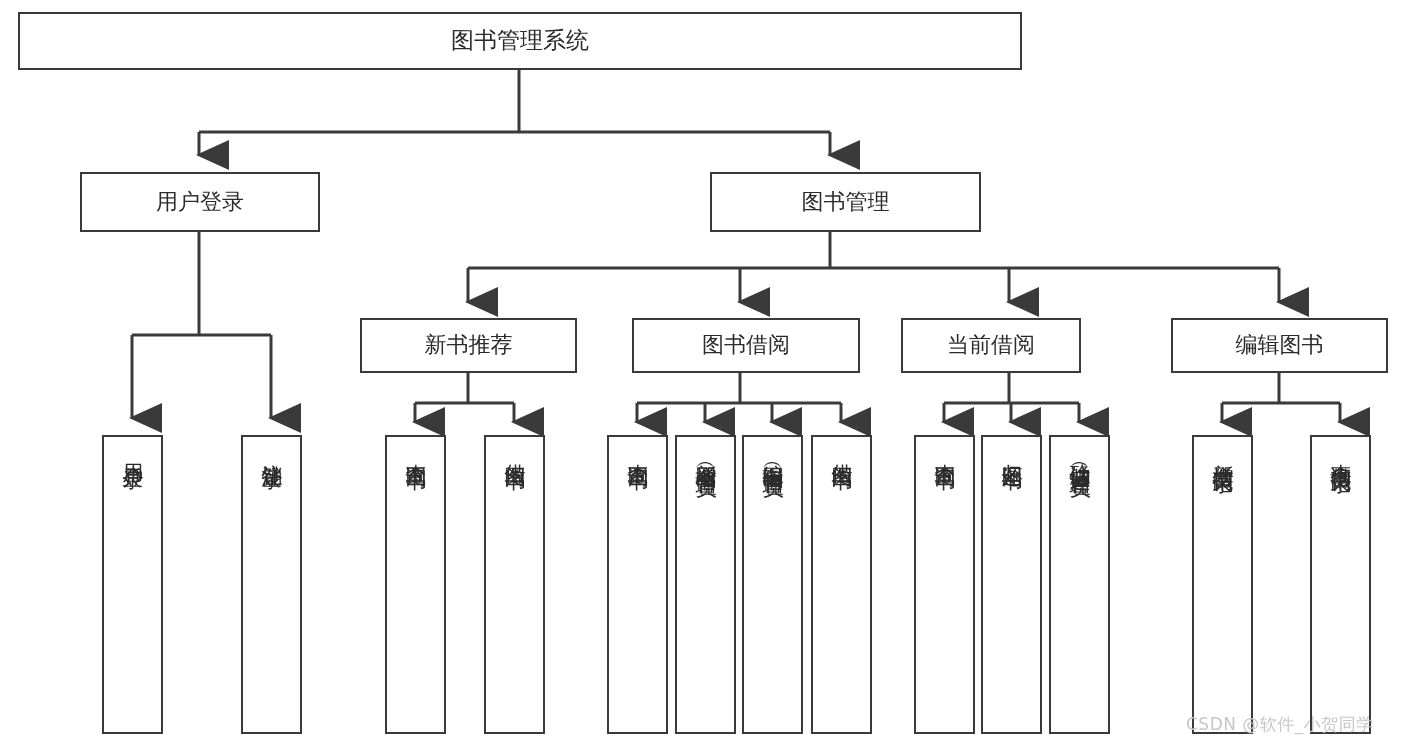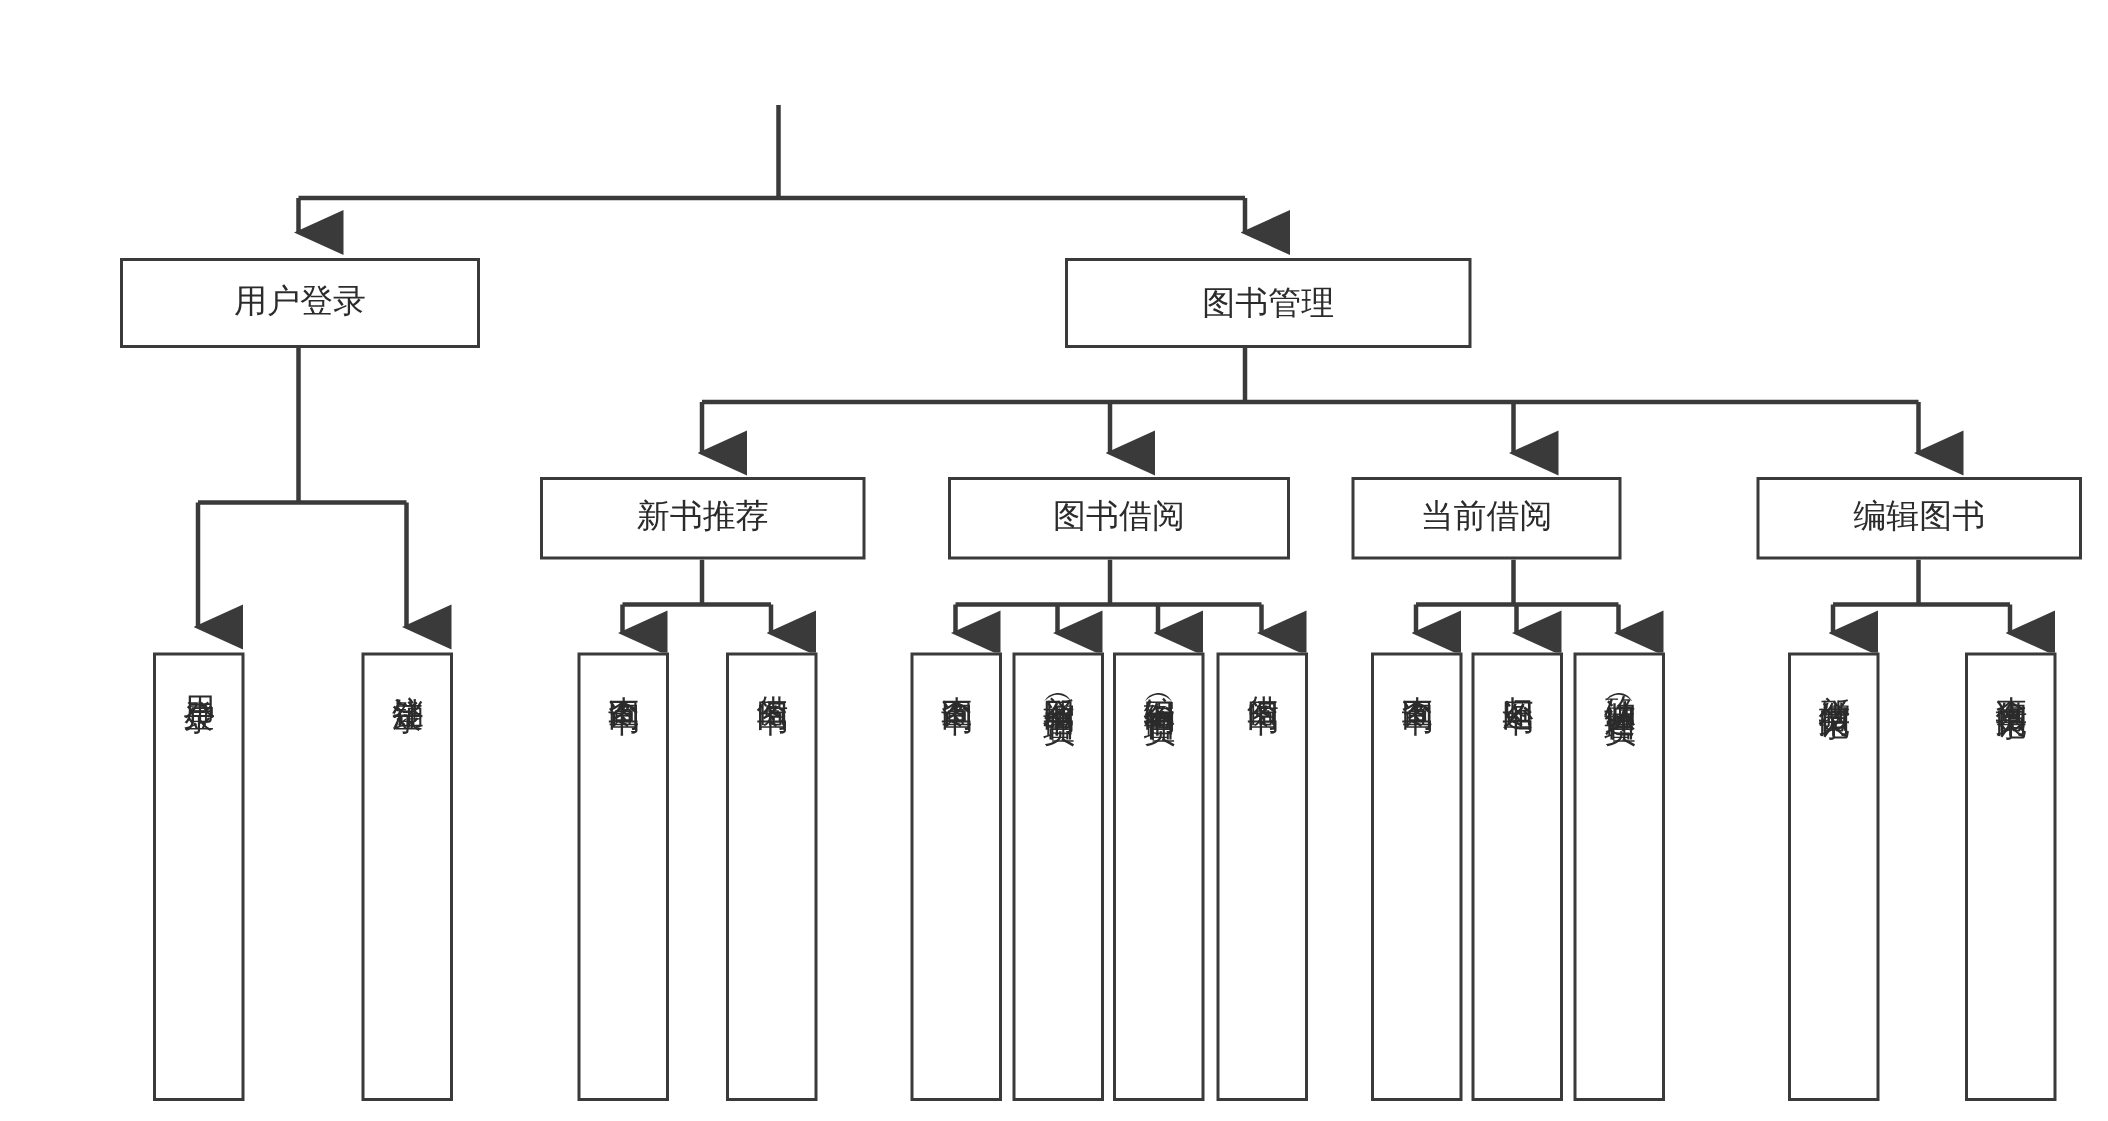--- a/index.html
+++ b/index.html
@@ -120,20 +120,23 @@
       <path d="M1011 403 L1011 422" marker-end="url(#arrow)"></path>
       <path d="M1079 403 L1079 422" marker-end="url(#arrow)"></path>
 
       <path d="M1279 373 L1279 403"></path>
       <path d="M1222 403 L1340 403"></path>
       <path d="M1222 403 L1222 422" marker-end="url(#arrow)"></path>
       <path d="M1340 403 L1340 422" marker-end="url(#arrow)"></path>
     </g>
   </svg>
 
+  <div class="node h-node root" style="left:18px; top:12px; width:1004px; height:58px;">
+    <span class="node-label">图书管理系统</span>
+  </div>
 
   <div class="node h-node" style="left:80px; top:172px; width:240px; height:60px;">
     <span class="node-label">用户登录</span>
   </div>
   <div class="node h-node" style="left:710px; top:172px; width:271px; height:60px;font-family:Liberation Serif, serif;">
     <span class="node-label">图书管理</span>
   </div>
 
   <div class="node h-node" style="left:360px; top:318px; width:217px; height:55px;">
     <span class="node-label">新书推荐</span>
@@ -185,14 +188,15 @@
     <span class="node-label">确认归还（管理员）</span>
   </div>
 
   <div class="node v-node" style="left:1192px; top:435px; width:61px; height:299px;">
     <span class="node-label">新增借阅记录</span>
   </div>
   <div class="node v-node" style="left:1310px; top:435px; width:61px; height:299px;">
     <span class="node-label">查询借阅记录</span>
   </div>
 
+  <div class="watermark">CSDN @软件_小贺同学</div>
 
 </div>
 
 </body></html>

